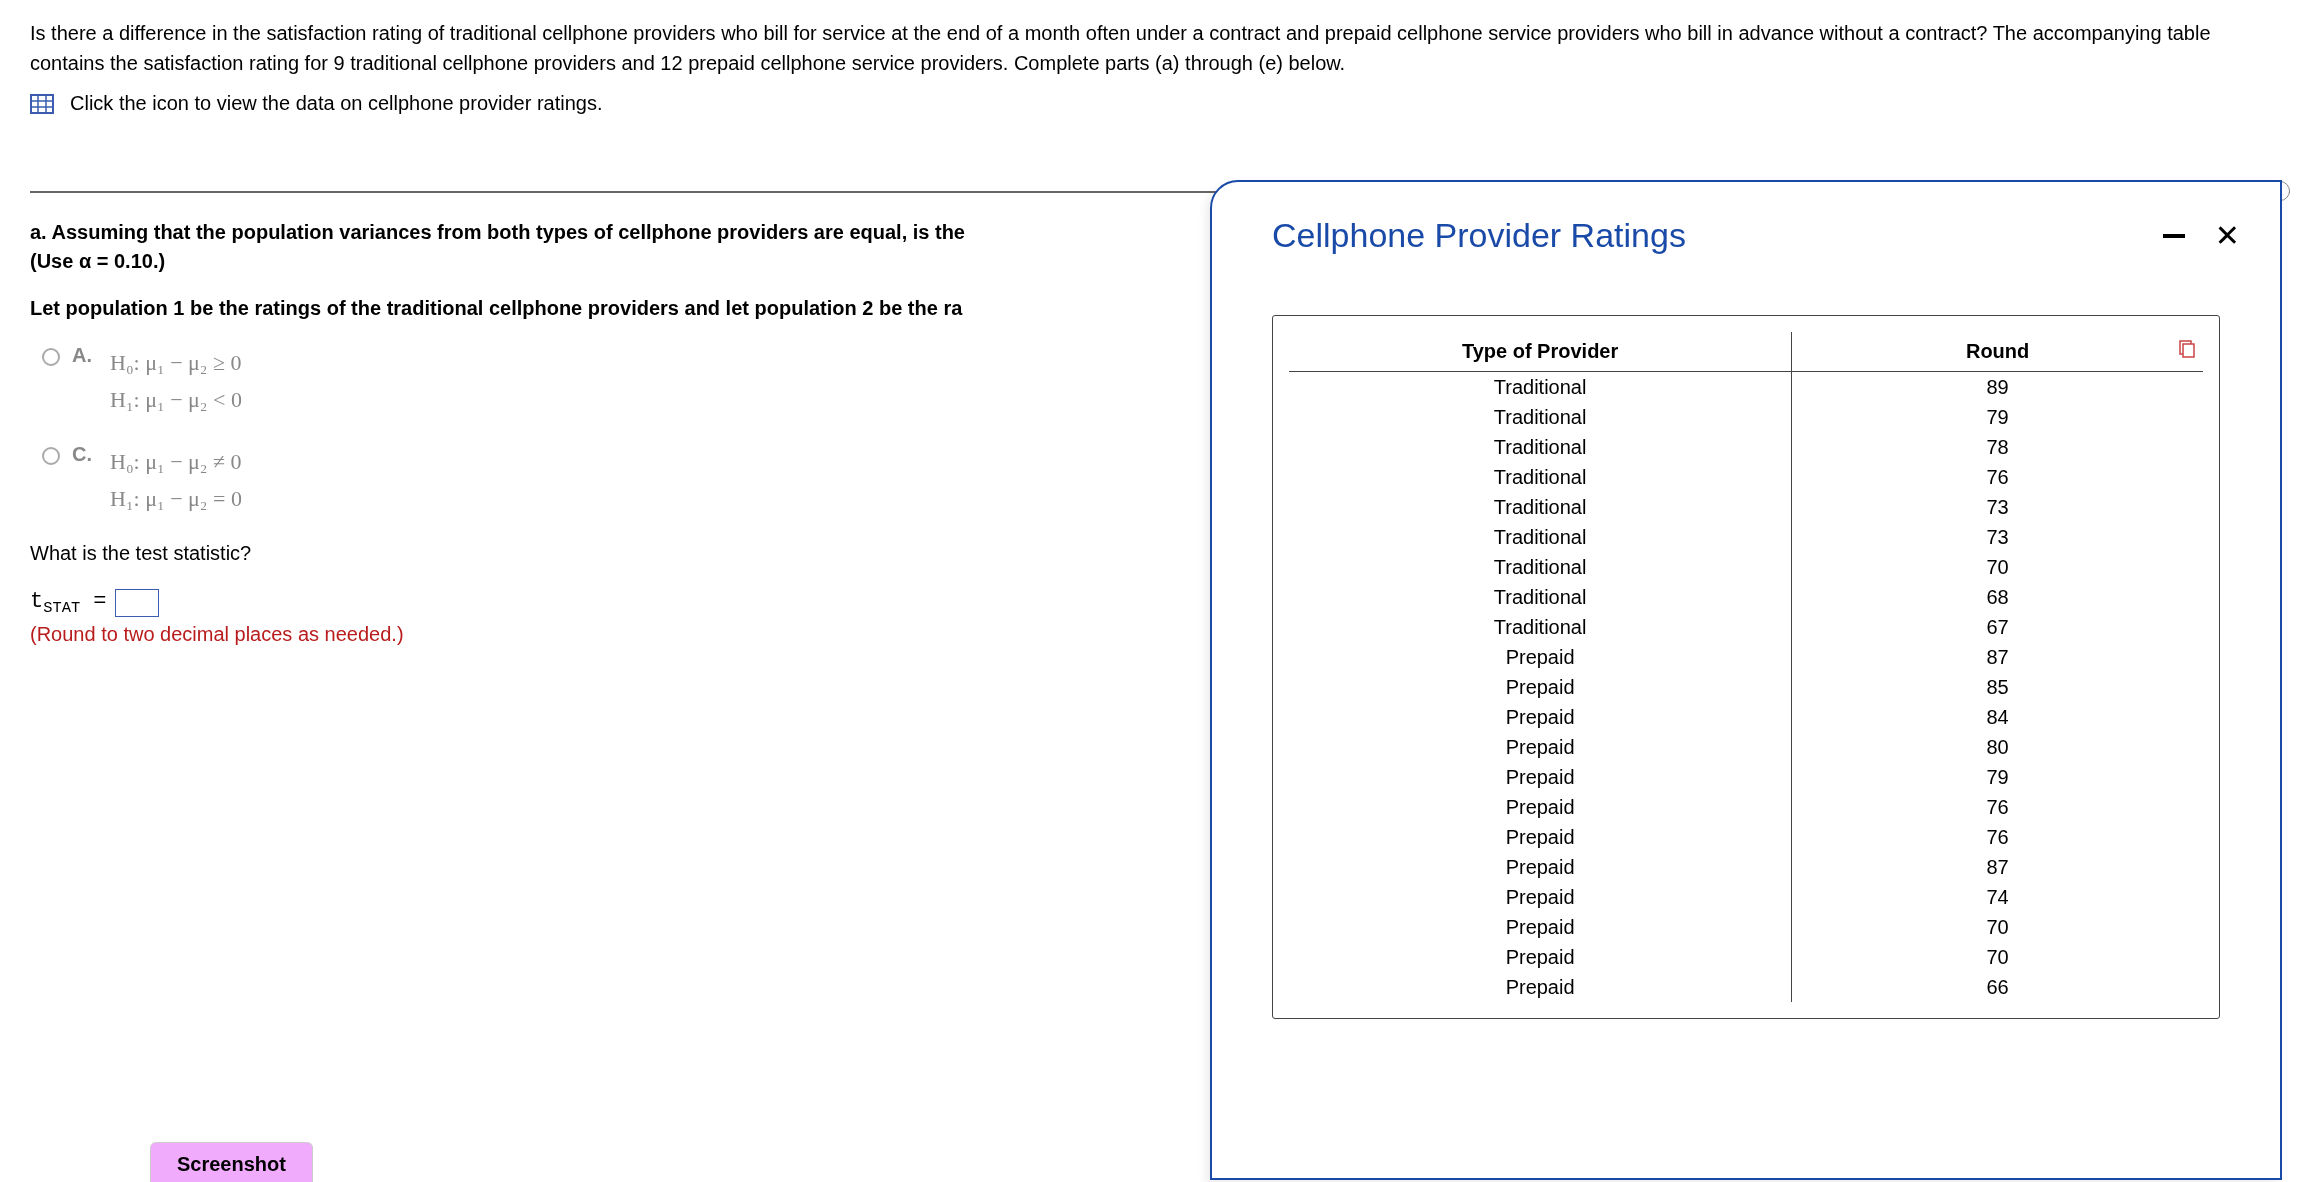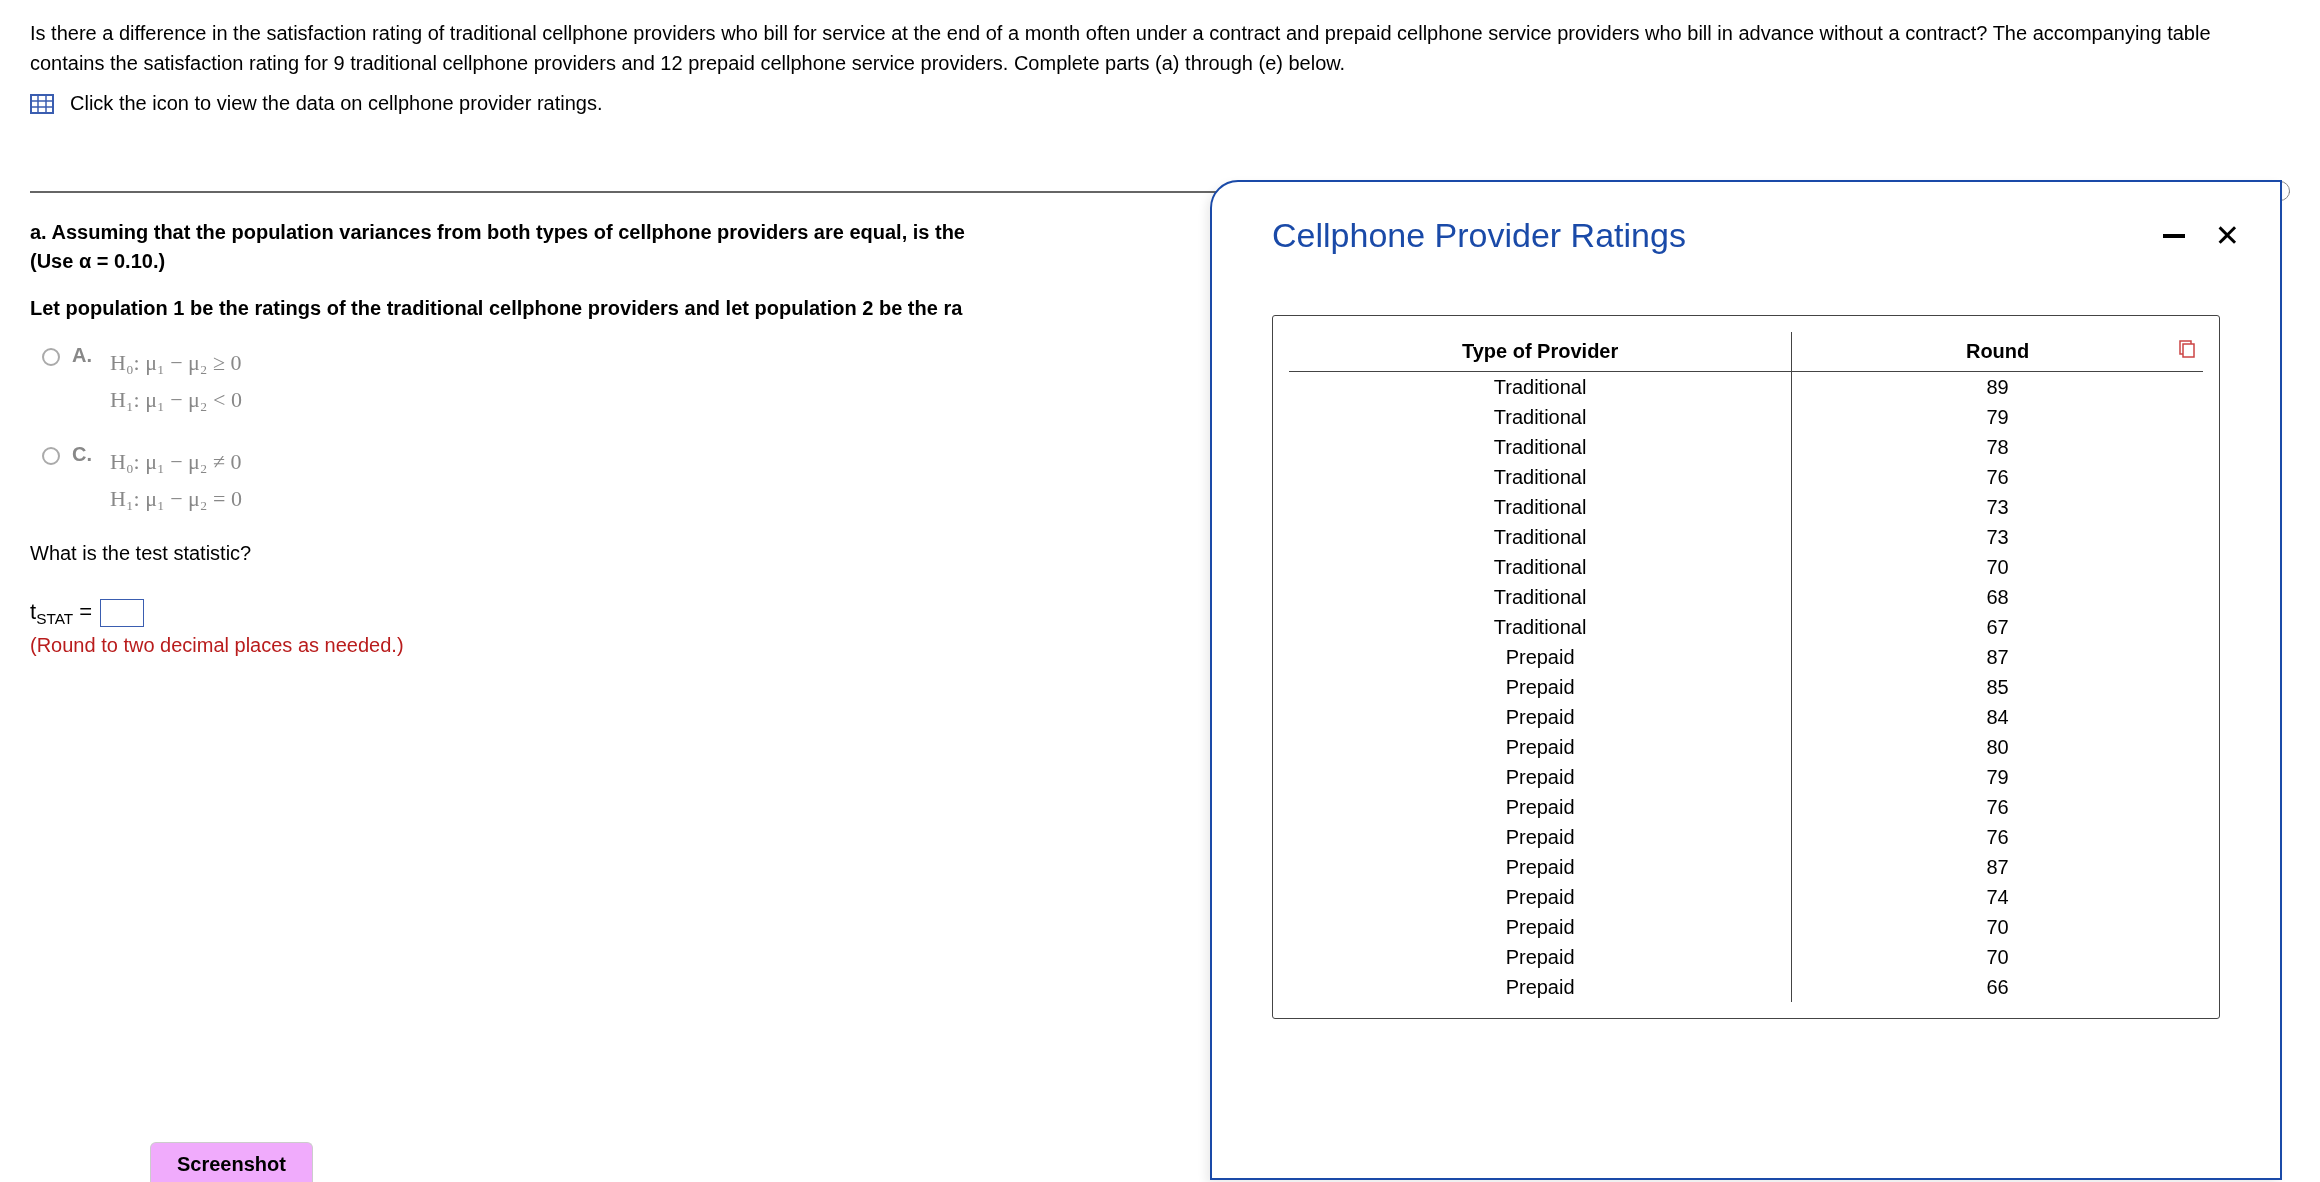--- a/index.html
+++ b/index.html
@@ -68,21 +68,21 @@
     width: 18px; height: 18px;
     border: 2px solid #aaa;
     border-radius: 50%;
     margin-top: 4px;
     flex-shrink: 0;
   }
   .opt-label { width: 26px; font-weight: 600; }
   .opt-body { line-height: 1.7; font-family: 'Times New Roman', serif; font-size: 22px; }
   .sub0 { font-size: 0.7em; vertical-align: sub; }
   .tstat-block { margin-top: 20px; }
-  .tstat-label { font-family: Liberation Sans, sans-serif; font-size: 22px; display: inline-flex; align-items: center; gap: 8px; margin-top: 10px; }
+  .tstat-label { font-family: Liberation Mono, monospace; font-size: 22px; display: inline-flex; align-items: center; gap: 8px; }
   .input-box {
     width: 44px; height: 28px;
     border: 1px solid #3a5db0;
     display: inline-block;
   }
   .hint { color: #b91c1c; margin-top: 6px; }
 
   
   .modal {
     position: absolute;

